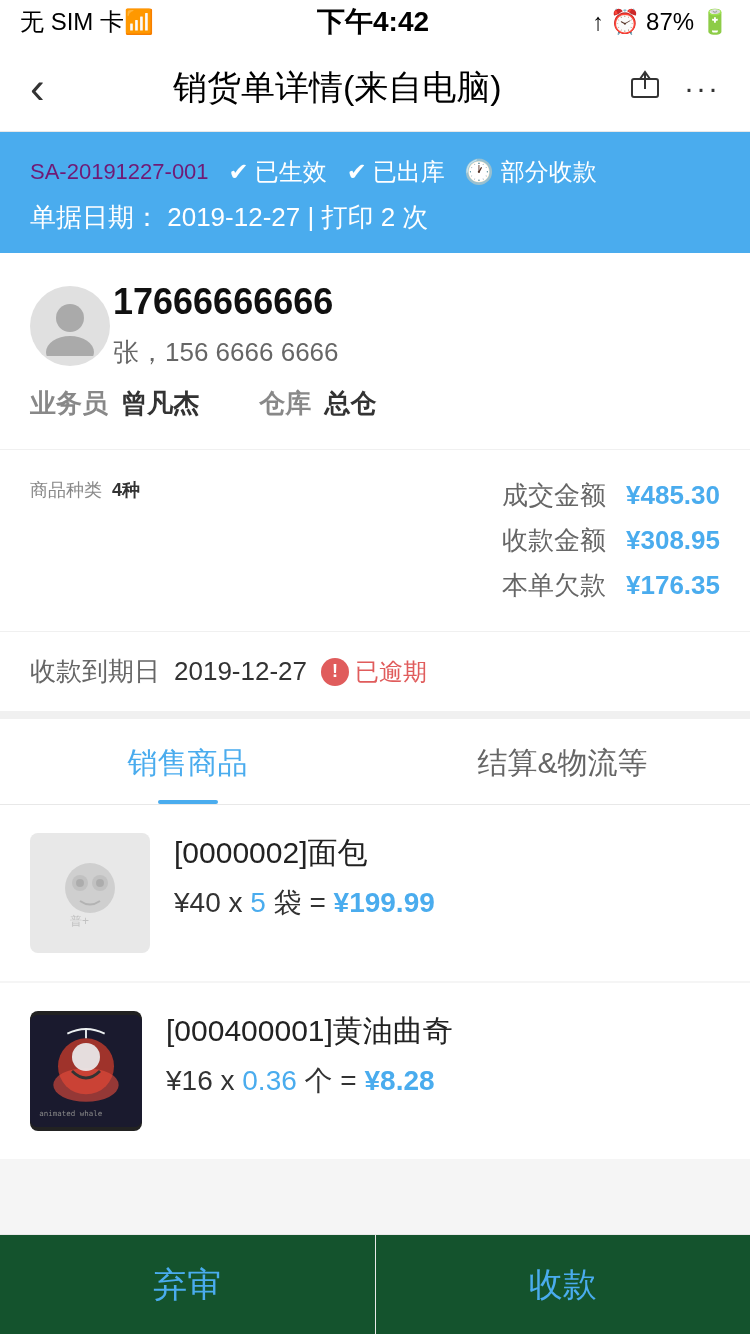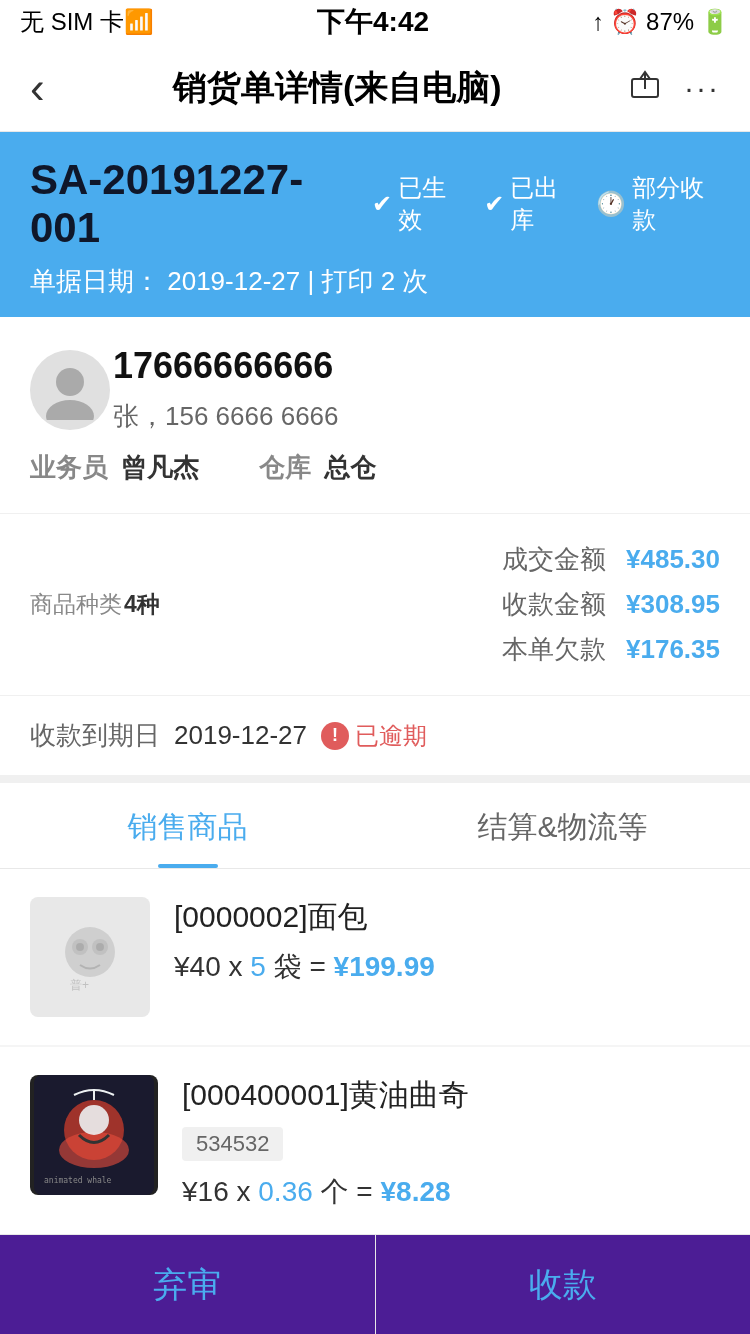--- a/index.html
+++ b/index.html
@@ -30,39 +30,39 @@
       background: #fff;
       height: 88px;
       display: flex;
       align-items: center;
       justify-content: space-between;
       padding: 0 30px;
       border-bottom: 1px solid #e8e8e8;
     }
     .nav-title {
       font-size: 34px;
-      font-weight: 700;
+      font-weight: 400;
       color: #000;
     }
     .nav-icons { display: flex; gap: 24px; align-items: center; }
     
     .header-banner {
       background: #4aacee;
       padding: 24px 30px 18px;
     }
     .banner-row1 {
       display: flex;
       align-items: center;
       gap: 20px;
       margin-bottom: 12px;
     }
     .order-id {
-      font-size: 42px;
-      font-weight: 700;
-      color: #0f172a;
+      font-size: 22px;
+      font-weight: 400;
+      color: #701a75;
     }
     .badge {
       display: flex;
       align-items: center;
       gap: 6px;
       color: #fff;
       font-size: 24px;
     }
     .banner-row2 {
       font-size: 26px;
@@ -119,23 +119,22 @@
     
     .stats-section {
       background: #fff;
       padding: 28px 30px;
       display: flex;
       justify-content: space-between;
       border-bottom: 1px solid #f0f0f0;
     }
     .stats-left {
       display: flex;
-      align-items: center;
-      gap: 2px;
-      font-size: 23px;
+      gap: 10px;
+      font-size: 18px;
       color: #333;
     }
     .stats-label { color: #888; }
     .stats-value { font-weight: 600; }
     .stats-right {
       display: flex;
       flex-direction: column;
       align-items: flex-end;
       gap: 10px;
     }
@@ -222,21 +221,21 @@
       height: 120px;
       background: #e8e8e8;
       border-radius: 8px;
       flex-shrink: 0;
       display: flex;
       align-items: center;
       justify-content: center;
       overflow: hidden;
     }
     .product-thumb-img {
-      width: 128px;
+      width: 112px;
       height: 120px;
       background: #222;
       border-radius: 8px;
       display: flex;
       align-items: center;
       justify-content: center;
       overflow: hidden;
     }
     .product-info {
       flex: 1;
@@ -261,21 +260,21 @@
     }
     .product-qty { color: #4aacee; }
     .product-total { color: #4aacee; font-weight: 600; }
     
     .bottom-bar {
       position: fixed;
       bottom: 0;
       left: 0;
       width: 750px;
       height: 100px;
-      background: #4c1d95;
+      background: #14532d;
       border-top: 1px solid #e8e8e8;
       display: flex;
     }
     .bottom-btn {
       flex: 1;
       display: flex;
       align-items: center;
       justify-content: center;
       font-size: 34px;
       color: #4aacee;
@@ -441,23 +440,20 @@
         <ellipse cx="60" cy="75" rx="35" ry="18" fill="#e74c3c" opacity="0.6"></ellipse>
         <circle cx="60" cy="45" r="15" fill="#ecf0f1" opacity="0.9"></circle>
         <path d="M45 60 Q60 75 75 60" stroke="#333" stroke-width="3" fill="none"></path>
         <line x1="60" y1="25" x2="60" y2="15" stroke="#ecf0f1" stroke-width="2"></line>
         <path d="M40 20 Q60 10 80 20" stroke="#ecf0f1" stroke-width="2" fill="none"></path>
         <text x="10" y="108" font-size="8" fill="#888" font-family="monospace">animated whale</text>
       </svg>
     </div>
     <div class="product-info">
       <div class="product-name">[000400001]黄油曲奇</div>
-      <div>
-        <span class="product-sku">534532</span>
-      </div>
       <div class="product-price">
         <span>¥16</span>
         <span> x </span>
         <span class="product-qty">0.36</span>
         <span>个</span>
         <span> = </span>
         <span class="product-total">¥8.28</span>
       </div>
     </div>
   </div>

